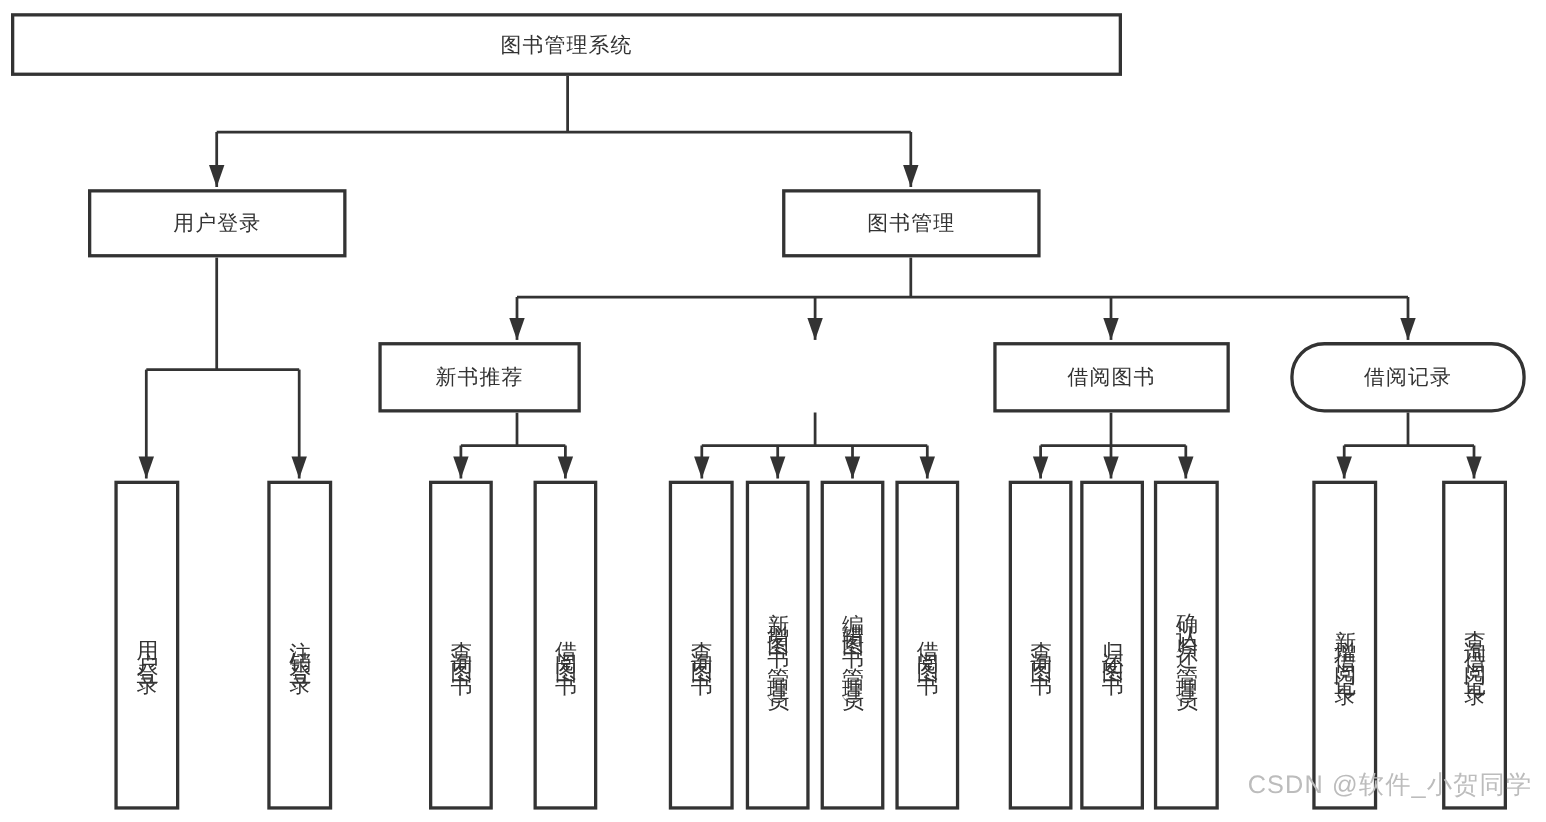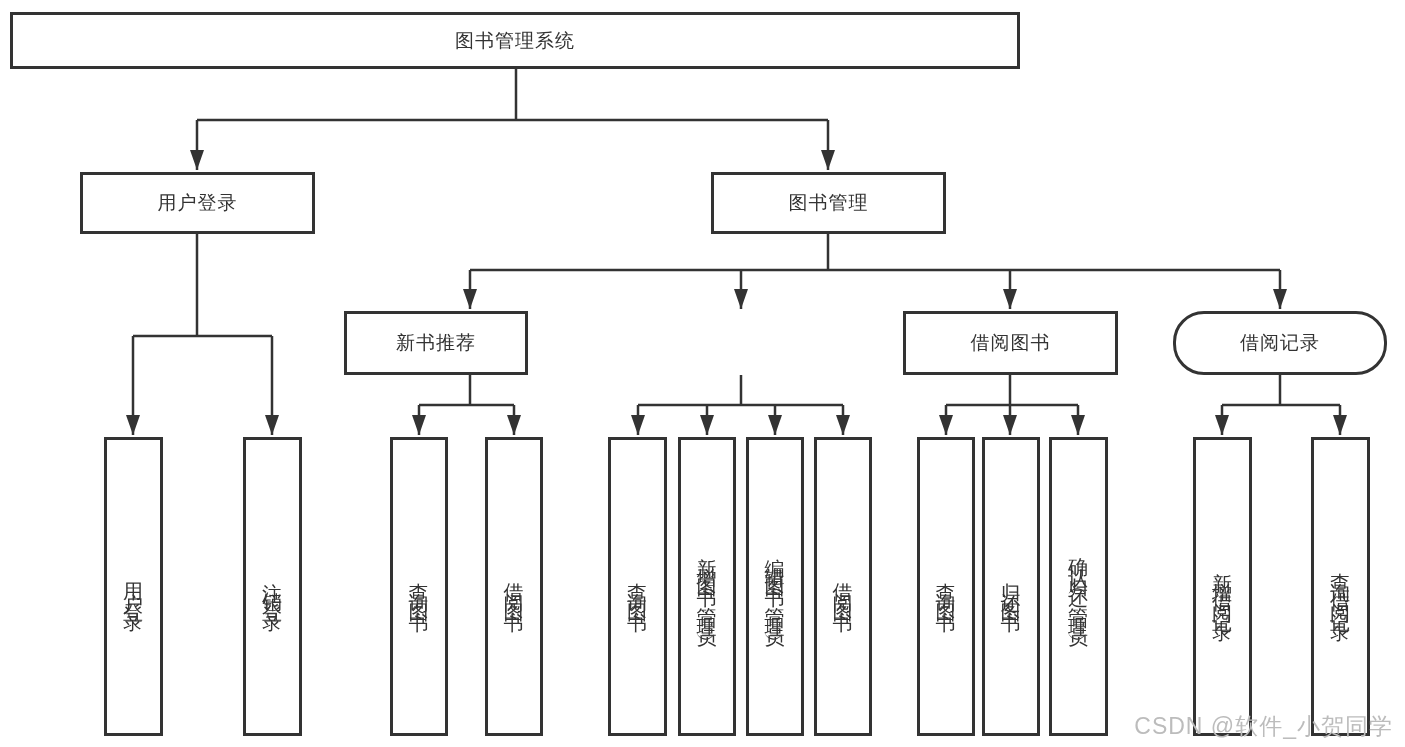--- a/index.html
+++ b/index.html
@@ -42,21 +42,21 @@
     color: #333333;
     line-height: 1;
   }
   .root-node { left: 10px; top: 12px; width: 1010px; height: 57px; }
   .l2-node   { top: 172px; width: 235px; height: 62px; }
   .l3-node   { top: 311px; height: 64px; }
   .leaf      { top: 437px; height: 299px; }
   #watermark {
     position: absolute;
     right: 12px;
-    bottom: 5px;
+    bottom: 18px;
     z-index: 2;
     font-size: 23px;
     color: #bcbcbc;
     letter-spacing: 1px;
     white-space: nowrap;
   }
 </style>
 </head>
 <body>
 

